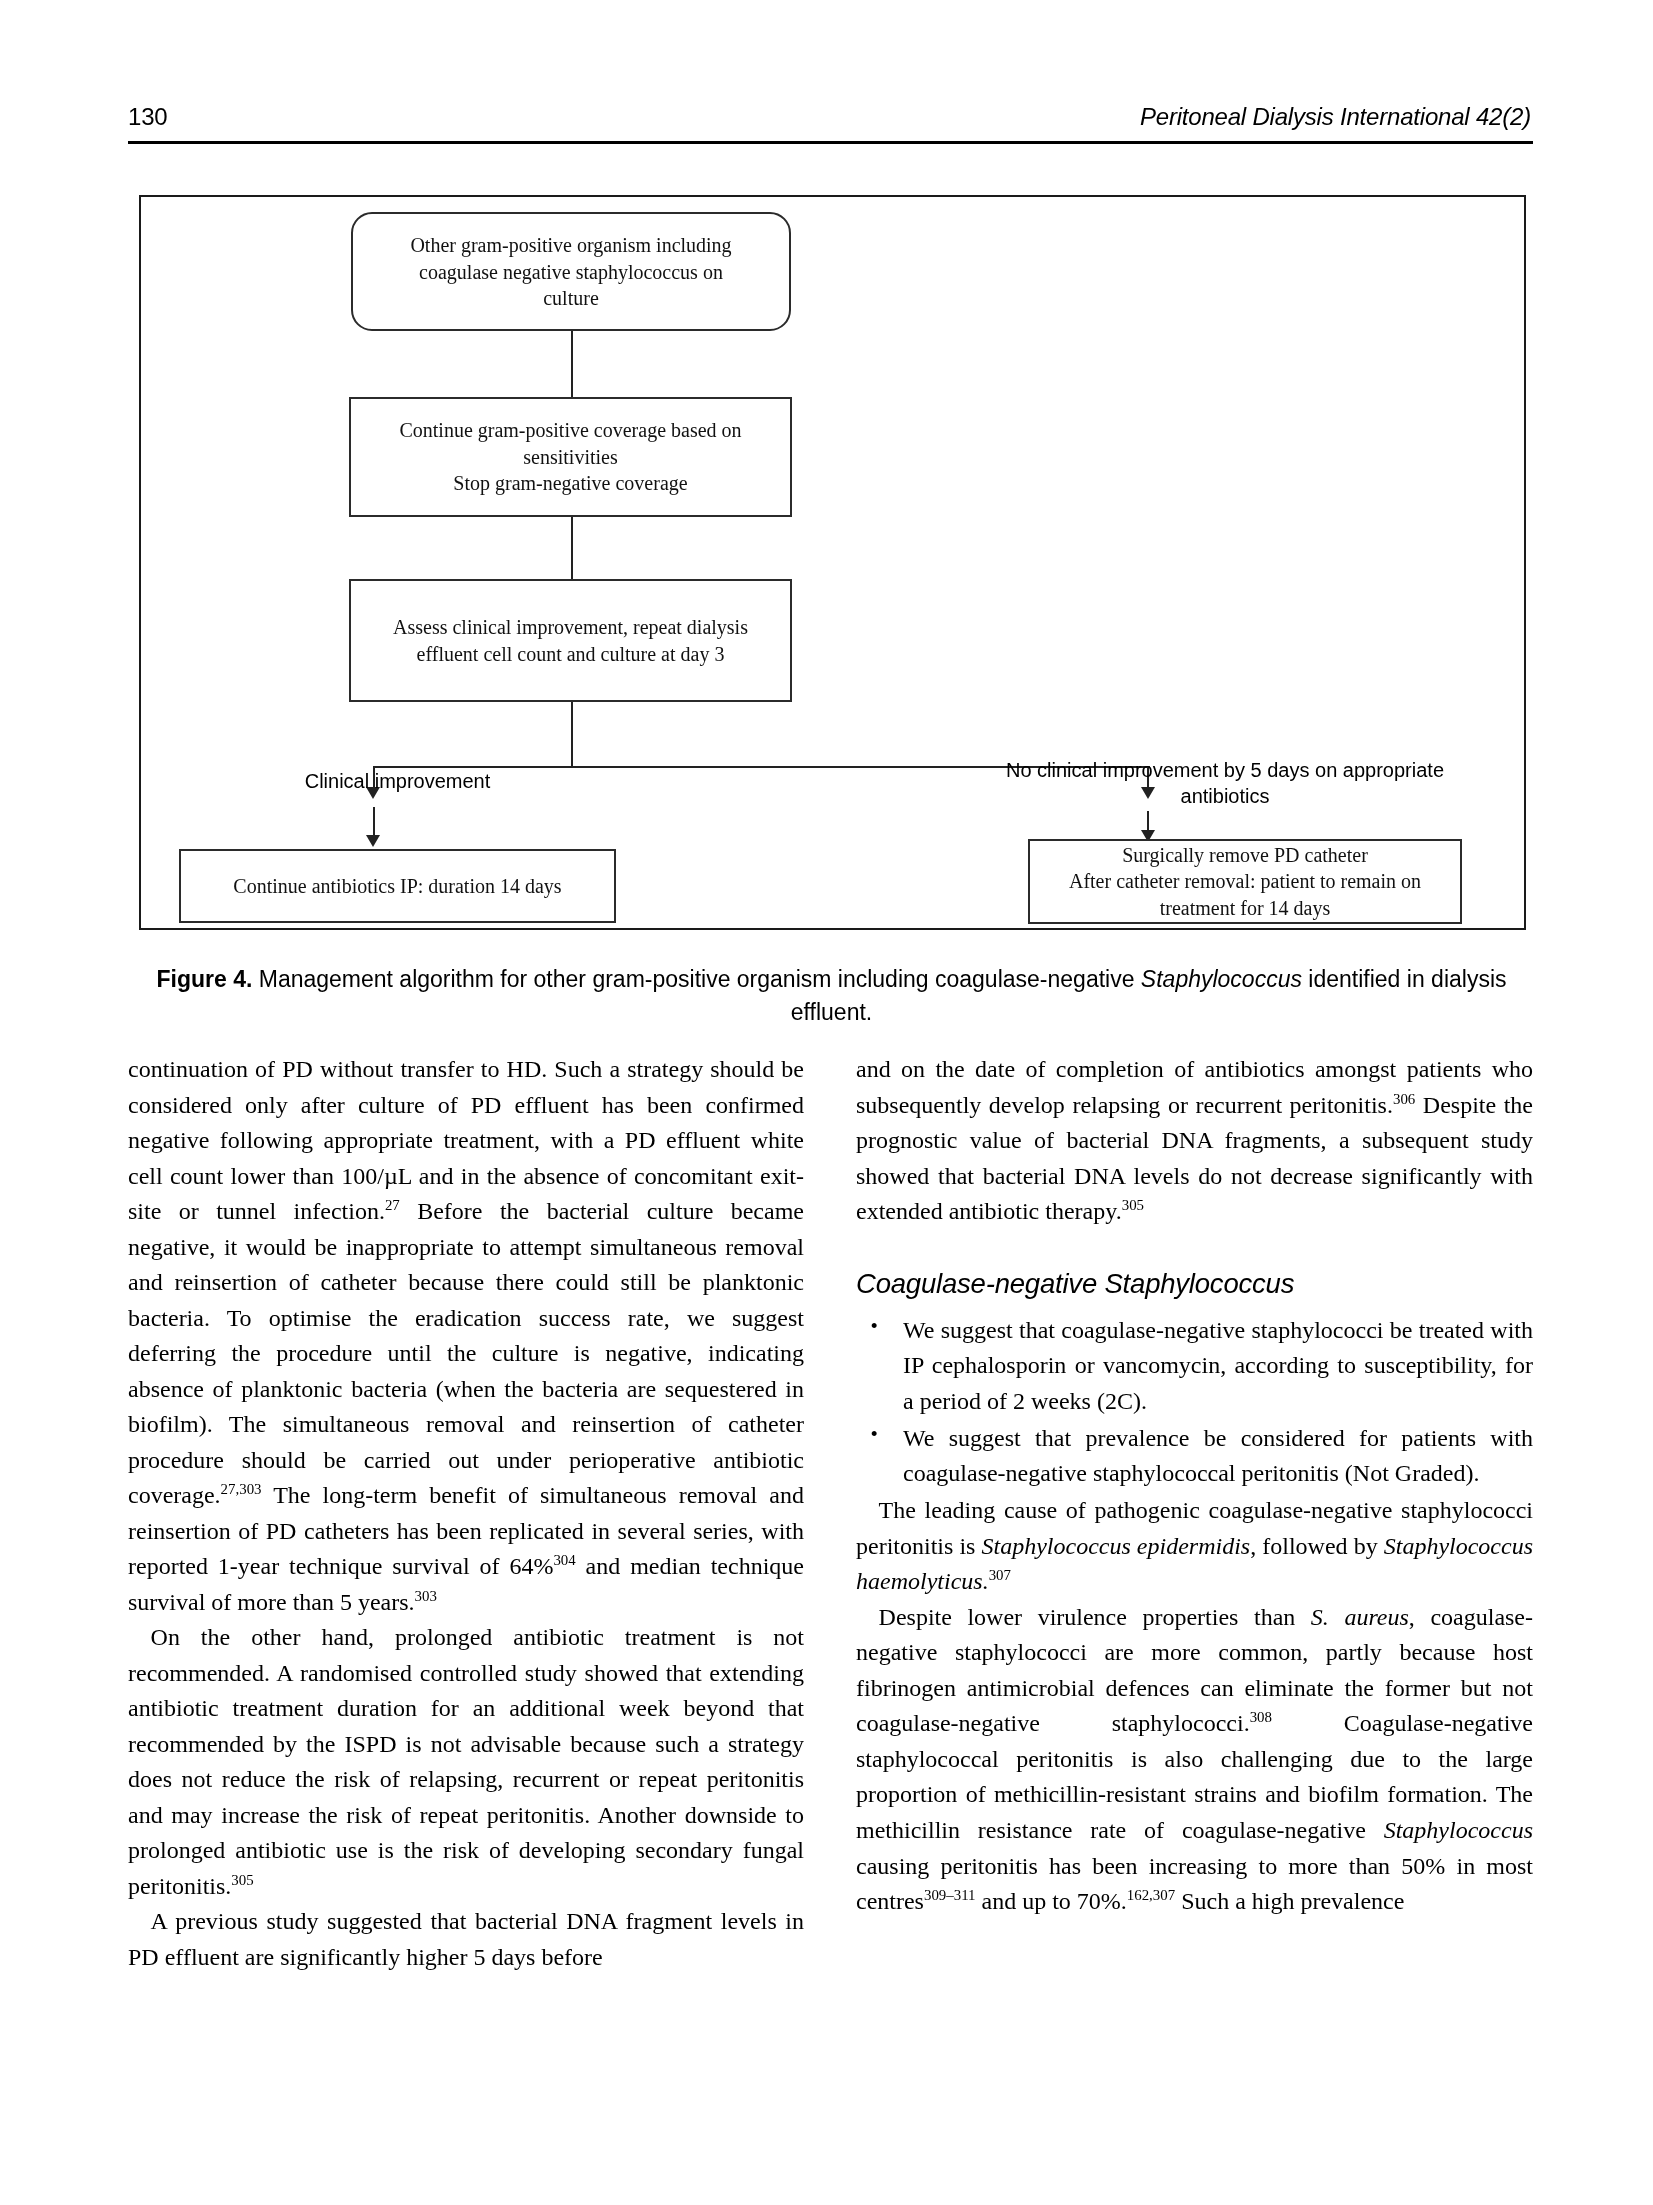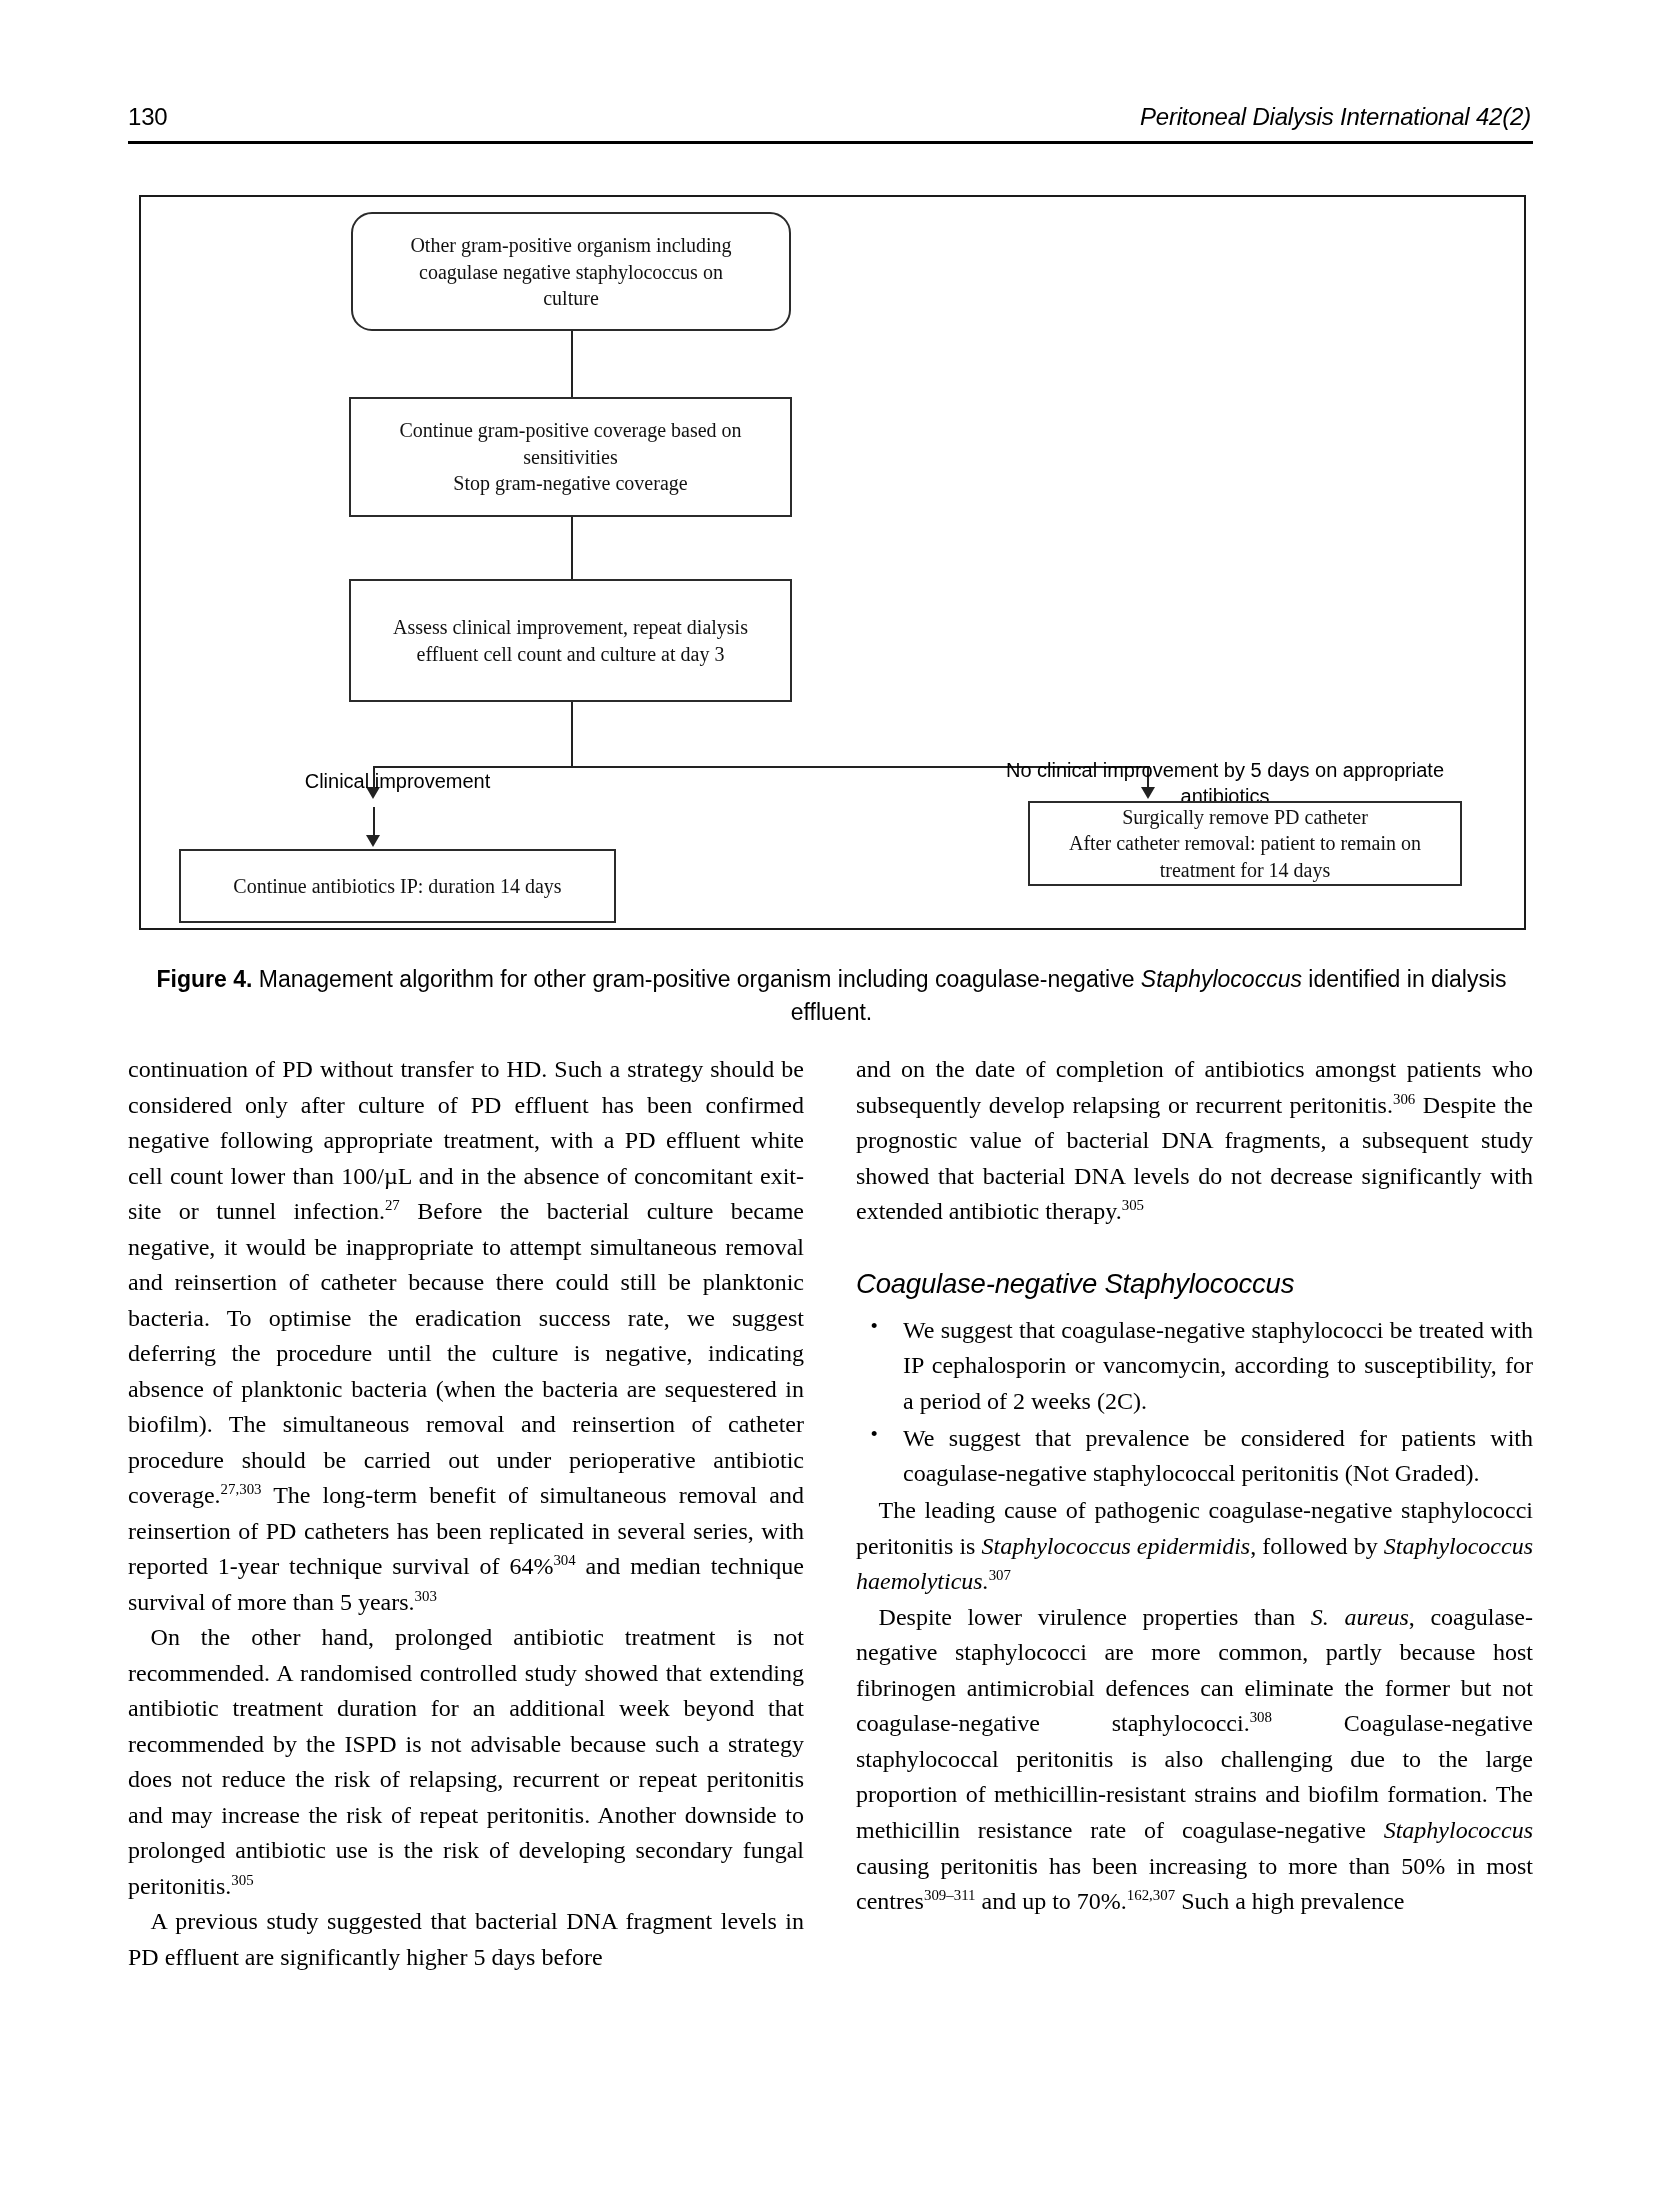--- a/index.html
+++ b/index.html
@@ -83,21 +83,21 @@
   }
   .fnode.rounded { border-radius: 21px; }
 
   .fnode span { display: block; }
 
   
   #node-culture   { left: 210px; top: 15.3px;  width: 440px; height: 119px; }
   #node-coverage  { left: 208px; top: 200px; width: 443px; height: 120px; }
   #node-assess-box{ left: 208px; top: 382px; width: 443px; height: 123px; }
   #node-continue  { left: 38px;  top: 652px; width: 437px; height: 74px;  }
-  #node-surgical  { left: 887px;top: 604px; width: 434px; height: 85px; }
+  #node-surgical  { left: 887px;top: 642px; width: 434px; height: 85px; }
 
   
   .branch-label {
     position: absolute;
     font-family: "Liberation Sans", "DejaVu Sans", sans-serif;
     font-weight: normal;
     font-size: 20px;
     line-height: 1.3;
     text-align: center;
     color: #000;

